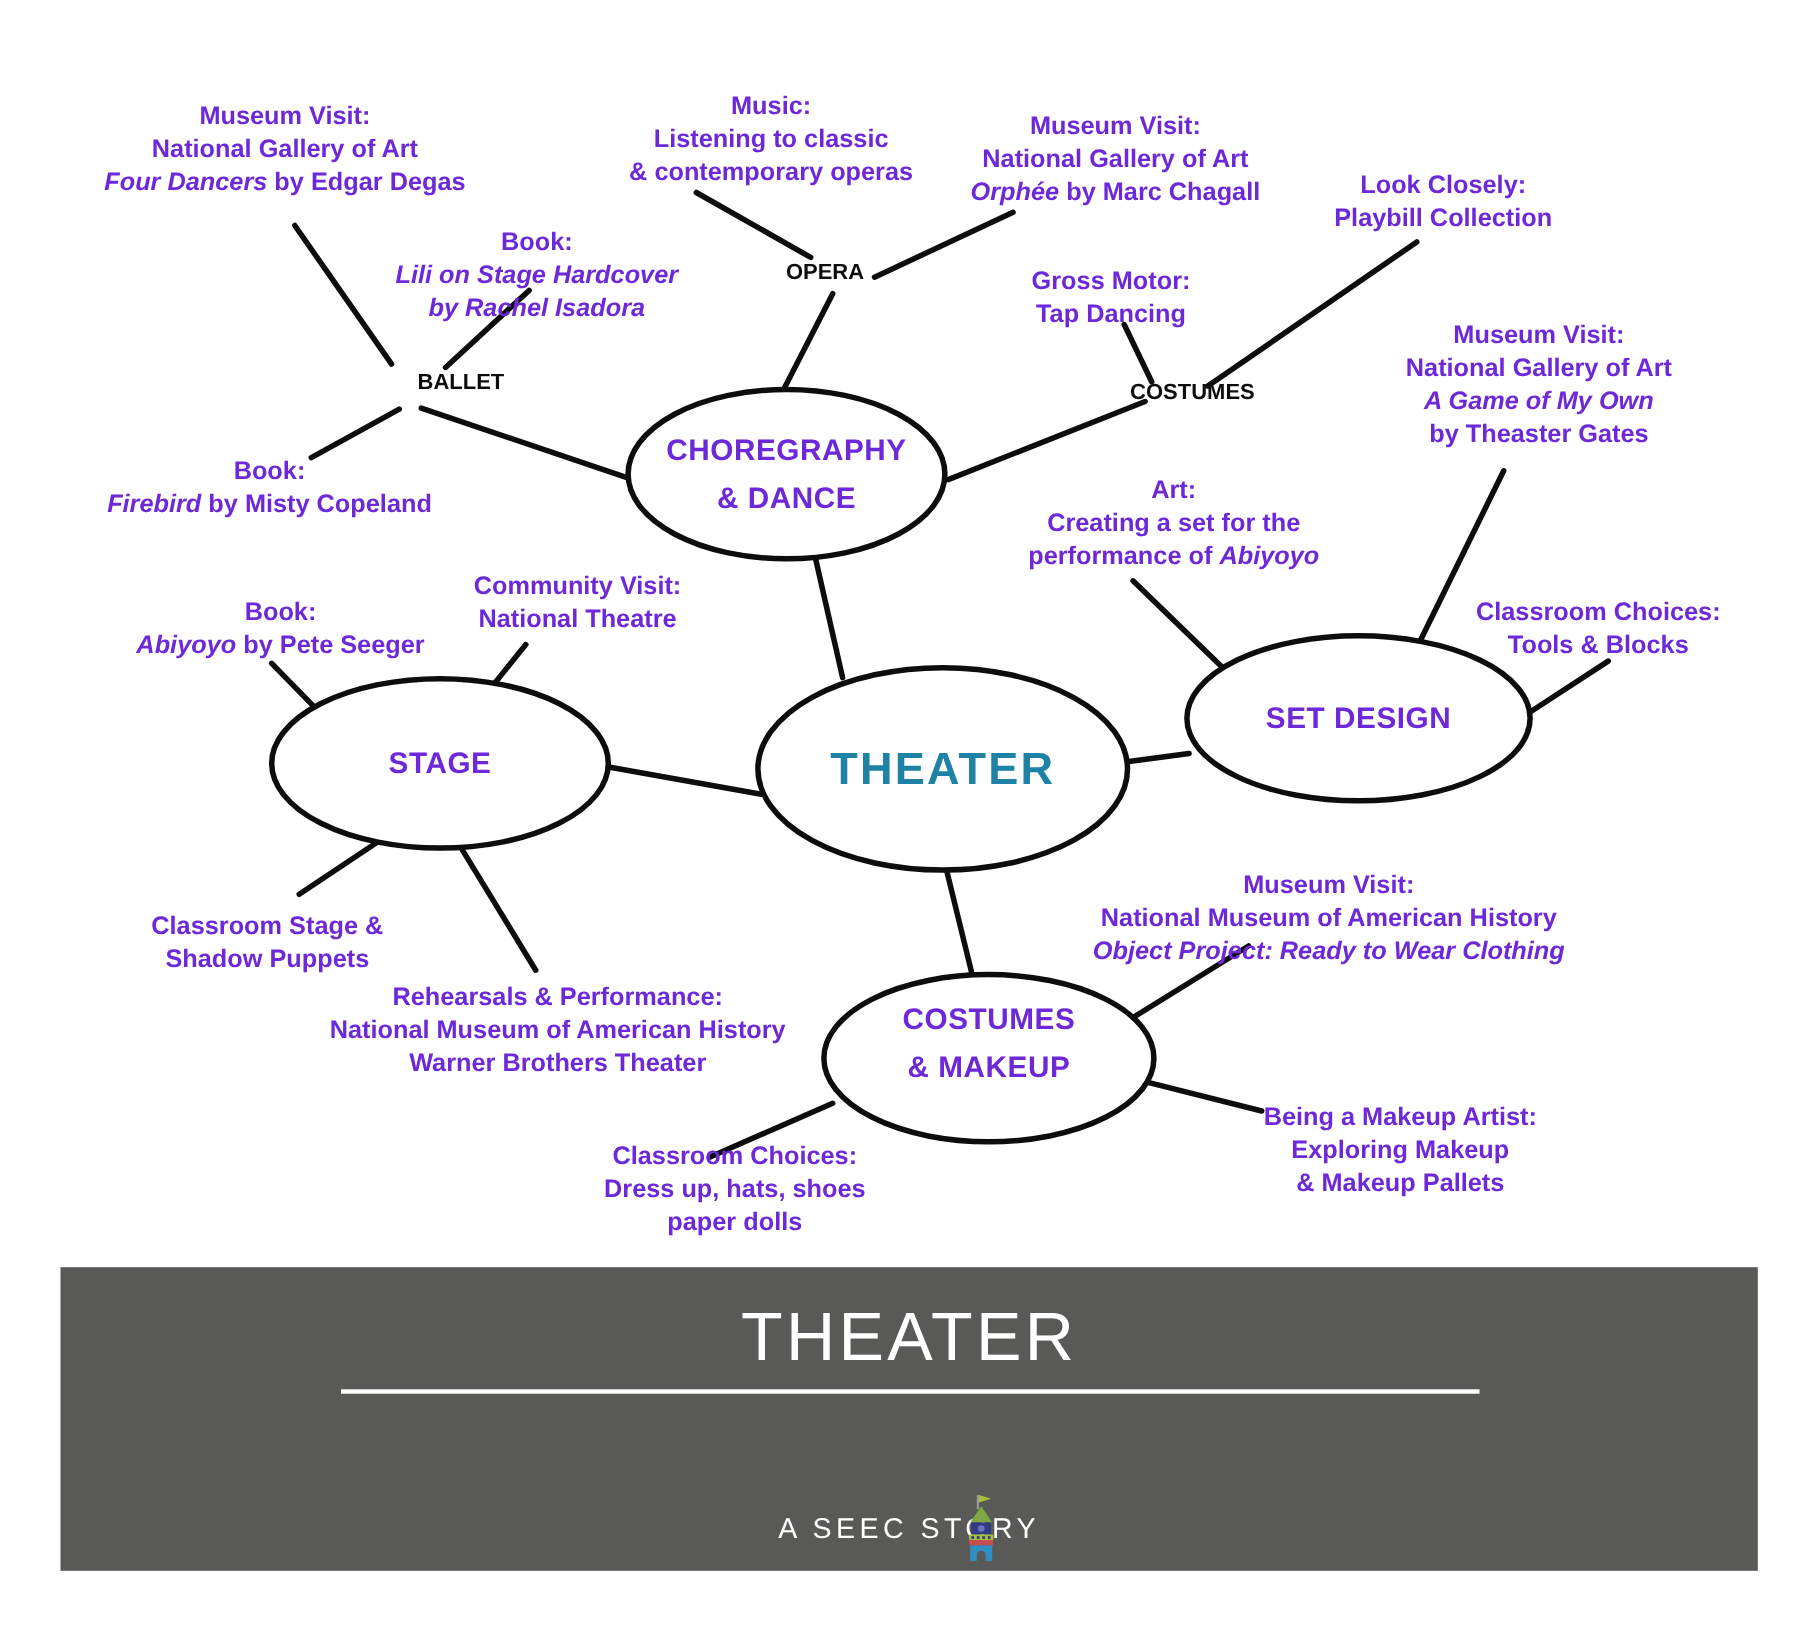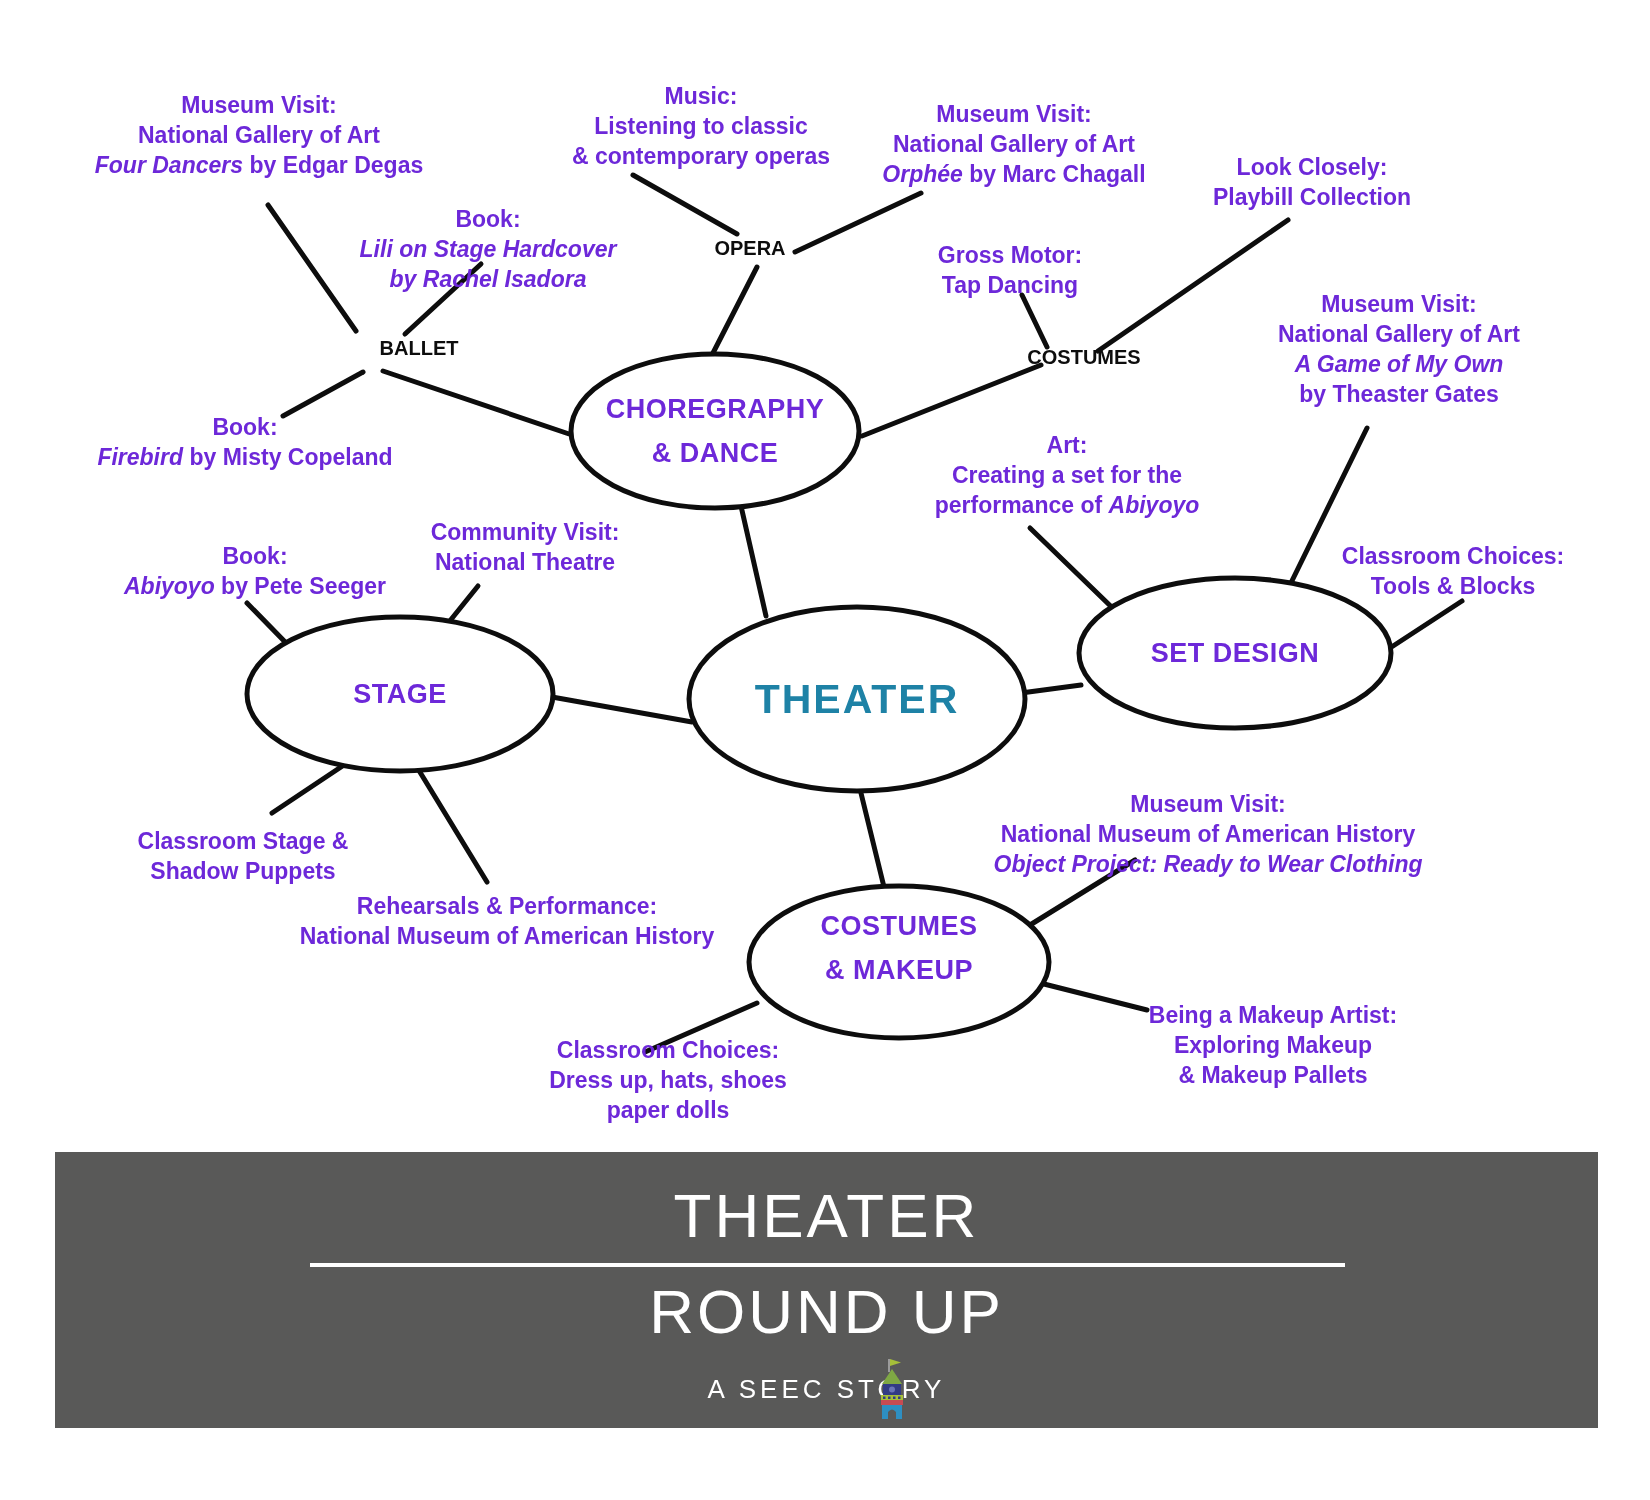--- a/index.html
+++ b/index.html
@@ -136,20 +136,21 @@
         <div><span>Book:</span></div>
         <div><span class="i">Abiyoyo</span><span> by Pete Seeger</span></div>
       </div>
       <div class="annot" style="left: 243px; top: 826px;">
         <div><span>Classroom Stage &amp;</span></div>
         <div><span>Shadow Puppets</span></div>
       </div>
       <div class="annot" style="left: 507px; top: 891px;">
         <div><span>Rehearsals &amp; Performance:</span></div>
         <div><span>National Museum of American History</span></div>
+        <div><span>Warner Brothers Theater</span></div>
       </div>
       <div class="annot" style="left: 1208px; top: 789px;">
         <div><span>Museum Visit:</span></div>
         <div><span>National Museum of American History</span></div>
         <div><span class="i">Object Project: Ready to Wear Clothing</span></div>
       </div>
       <div class="annot" style="left: 668px; top: 1035px;">
         <div><span>Classroom Choices:</span></div>
         <div><span>Dress up, hats, shoes</span></div>
         <div><span>paper dolls</span></div>
@@ -157,21 +158,20 @@
       <div class="annot" style="left: 1273px; top: 1000px;">
         <div><span>Being a Makeup Artist:</span></div>
         <div><span>Exploring Makeup</span></div>
         <div><span>&amp; Makeup Pallets</span></div>
       </div>
     </div>
 
   <div class="banner" style="background: rgb(89, 89, 88);">
     <div class="banner-title" style="top:28px">THEATER</div>
     <div class="banner-divider"></div>
-    <div class="banner-title" style="top:124px">ROUND UP</div>
     <div class="banner-caption">A SEEC STORY</div>
     <svg class="castle" width="34" height="62" viewBox="0 0 34 62">
       <rect x="13" y="2" width="2" height="13" fill="#9b9b9b"></rect>
       <polygon points="15,2 26,5.5 15,9" fill="#a6bf39"></polygon>
       <polygon points="17,12 7,27 27,27" fill="#7fa844"></polygon>
       <rect x="8" y="27" width="18" height="11" fill="#323b85"></rect>
       <circle cx="17" cy="32.5" r="3" fill="#6a74b8"></circle>
       <rect x="6" y="38" width="22" height="5" fill="#a6bf39"></rect>
       <rect x="8" y="39.5" width="2.5" height="2.5" fill="#323b85"></rect>
       <rect x="13" y="39.5" width="2.5" height="2.5" fill="#323b85"></rect>

